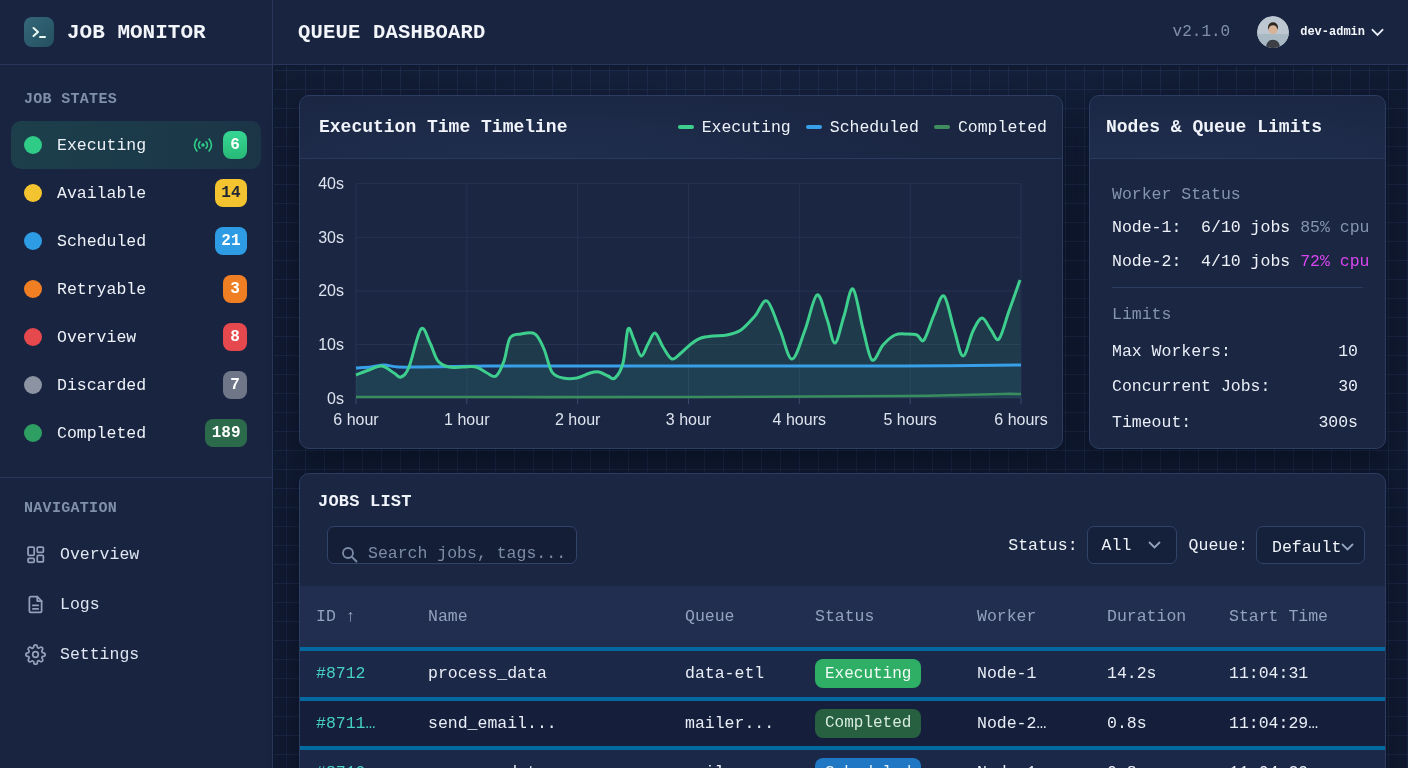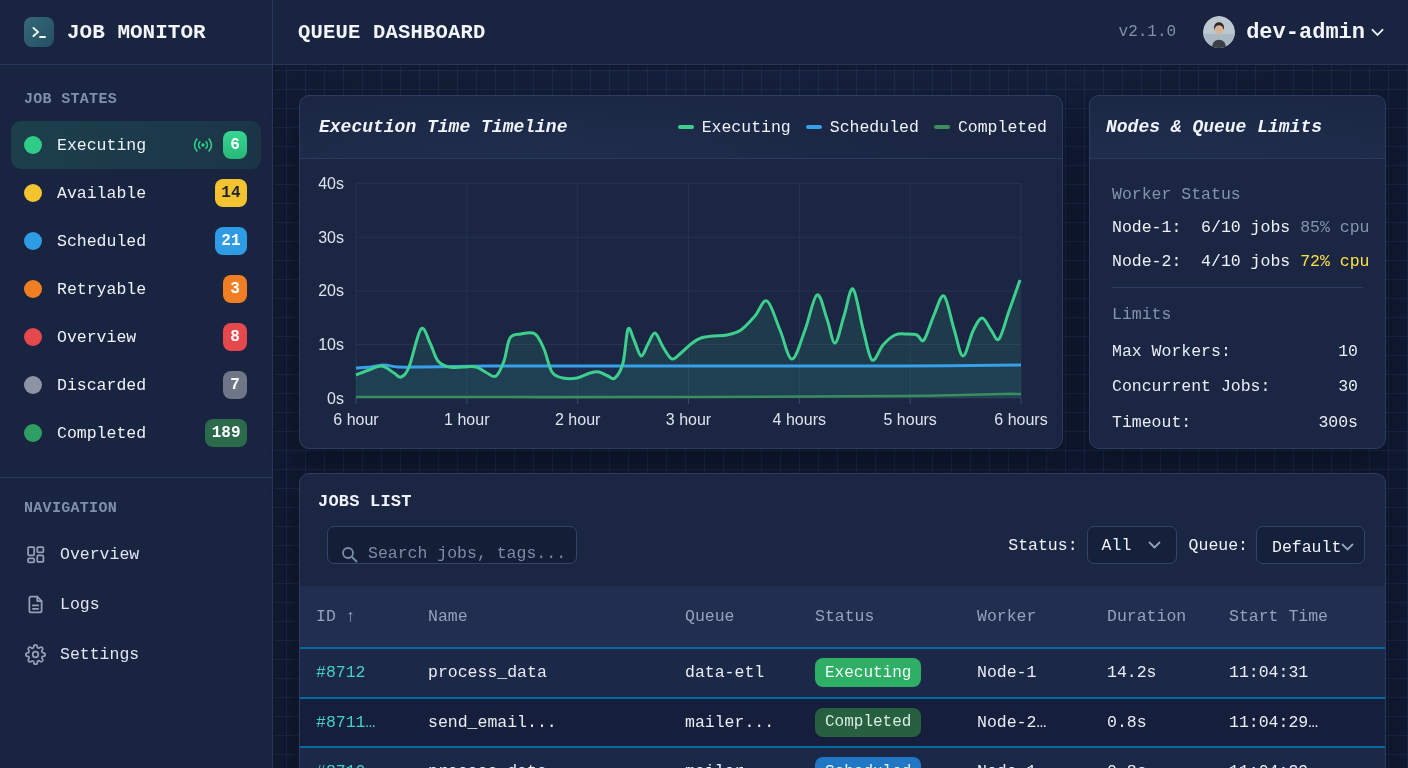--- a/index.html
+++ b/index.html
@@ -27,35 +27,35 @@
 .nav{margin-top:12px;}
 .nav-item{height:50px;display:flex;align-items:center;padding-left:25px;}
 .nav-item svg{flex:0 0 auto;}
 .nav-name{margin-left:14px;font-size:16.5px;color:#dfe6f2;}
 
 .topbar{position:absolute;left:273px;top:0;right:0;height:65px;background:#192440;border-bottom:1px solid #27365a;display:flex;align-items:center;}
 .page-title{margin-left:25px;font-size:20.5px;font-weight:bold;letter-spacing:0.2px;color:#f2f5fa;}
 .topbar-right{margin-left:auto;display:flex;align-items:center;margin-right:24px;}
 .version{color:#8190a8;font-size:16px;margin-right:27px;}
 .avatar{width:32px;height:32px;border-radius:50%;overflow:hidden;}
-.username{margin-left:11px;font-size:22px;font-weight:bold;color:#f2f5fa;}
+.username{margin-left:11px;font-size:12px;font-weight:bold;color:#f2f5fa;}
 .chev{margin-left:6px;}
 
 .main{position:absolute;left:274px;top:66px;right:0;bottom:0;background:#101a31;}
 .gridbg{position:absolute;left:0;top:0;right:0;bottom:0;
   background:
    radial-gradient(900px 300px at 45% -40px, rgba(80,115,190,0.10), rgba(0,0,0,0) 70%),
    repeating-linear-gradient(to right, rgba(86,112,180,0.13) 0 1px, rgba(0,0,0,0) 1px 19px),
    repeating-linear-gradient(to bottom, rgba(86,112,180,0.13) 0 1px, rgba(0,0,0,0) 1px 19px);
   background-position:12px 4px, 12px 0, 0 4px;
 }
 .card{position:absolute;background:#1a2642;border:1px solid #2c3d61;border-radius:10px;box-shadow:0 12px 30px rgba(4,8,20,0.45);}
 .card-head{height:63px;border-bottom:1px solid #2a3a5e;display:flex;align-items:center;border-radius:10px 10px 0 0;
   background:radial-gradient(420px 70px at 30% 100%, rgba(86,118,190,0.10), rgba(0,0,0,0));}
-.card-title{margin-left:19px;font-size:18px;font-weight:bold;color:#f0f4fa;font-style:italic;}
+.card-title{margin-left:19px;font-size:18px;font-weight:bold;color:#f0f4fa;}
 
 #chartCard{left:25px;top:29px;width:764px;height:354px;}
 .legend{margin-left:auto;margin-right:15px;display:flex;align-items:center;}
 .leg-dash{width:16px;height:4.5px;border-radius:3px;margin-right:8px;}
 .leg-label{font-size:16.5px;color:#edf1f8;margin-right:15px;}
 .leg-label:last-child{margin-right:0;}
 .axis{font-family:"Liberation Sans",sans-serif;font-size:16px;fill:#dde3ee;}
 
 #nodeCard{left:815px;top:29px;width:297px;height:354px;}
 .nc-body{padding:0 22px;}
@@ -71,21 +71,21 @@
 .search-box svg{margin-left:13px;}
 .search-ph{margin-left:10px;color:#7d8ca6;font-size:16.5px;}
 .filters{position:absolute;right:0;top:0;height:38px;display:flex;align-items:center;}
 .f-label{font-size:16.5px;color:#eef2f8;}
 .f-select{height:38px;border:1px solid #32436a;border-radius:7px;background:rgba(13,22,42,0.35);display:flex;align-items:center;padding:0 13px;font-size:16.5px;color:#eef2f8;}
 .f-select .chevron{flex:0 0 auto;}
 
 .tbl{position:absolute;left:0;top:112px;right:0;}
 .trow{display:grid;grid-template-columns:112px 257px 130px 162px 130px 122px 1fr;align-items:center;padding-left:16px;}
 .thead{height:61px;background:#212e50;color:#93a2bd;font-size:16.5px;}
-.tr{height:49.5px;font-size:16.5px;border-top:2px solid #0369a1;}
+.tr{height:49.5px;font-size:16.5px;border-top:4px solid #0369a1;}
 .tr.odd{background:#1c2848;}
 .tr.even{background:#151f3b;}
 .tid{color:#45d0c0;}
 .status-badge{display:inline-flex;align-items:center;justify-content:center;height:29px;border-radius:8px;padding:0 10px;font-size:16px;width:fit-content;}
 .st-exec{background:#2fae66;color:#f2fdf6;}
 .st-comp{background:#275f41;color:#d7ecdf;}
 .st-sched{background:#2077c4;color:#e8f3fc;}
 </style>
 </head>
 <body>
@@ -262,21 +262,21 @@
     </svg>
   </div>
 
   <div class="card" id="nodeCard">
     <div class="card-head">
         <div class="card-title" style="margin-left:16px;">Nodes &amp; Queue Limits</div>
       </div>
     <div class="nc-body">
       <div class="nc-label" style="margin-top:26px;">Worker Status</div>
       <div class="nc-row" style="margin-top:14px;">Node-1:  6/10 jobs <span style="color:#8594ad;">85% cpu</span></div>
-      <div class="nc-row" style="margin-top:15px;">Node-2:  4/10 jobs <span style="color:#fde047;">72% cpu</span></div>
+      <div class="nc-row" style="margin-top:15px;">Node-2:  4/10 jobs <span style="color:#d946ef;">72% cpu</span></div>
       <div class="nc-sep" style="margin-top:16px;"></div>
       <div class="nc-label" style="margin-top:17px;">Limits</div>
       <div class="nc-flex" style="margin-top:18px;">
           <span>Max Workers:</span>
           <span style="margin-right:5px;">10</span>
         </div>
       <div class="nc-flex" style="margin-top:16px;">
           <span>Concurrent Jobs:</span>
           <span style="margin-right:5px;">30</span>
         </div>

